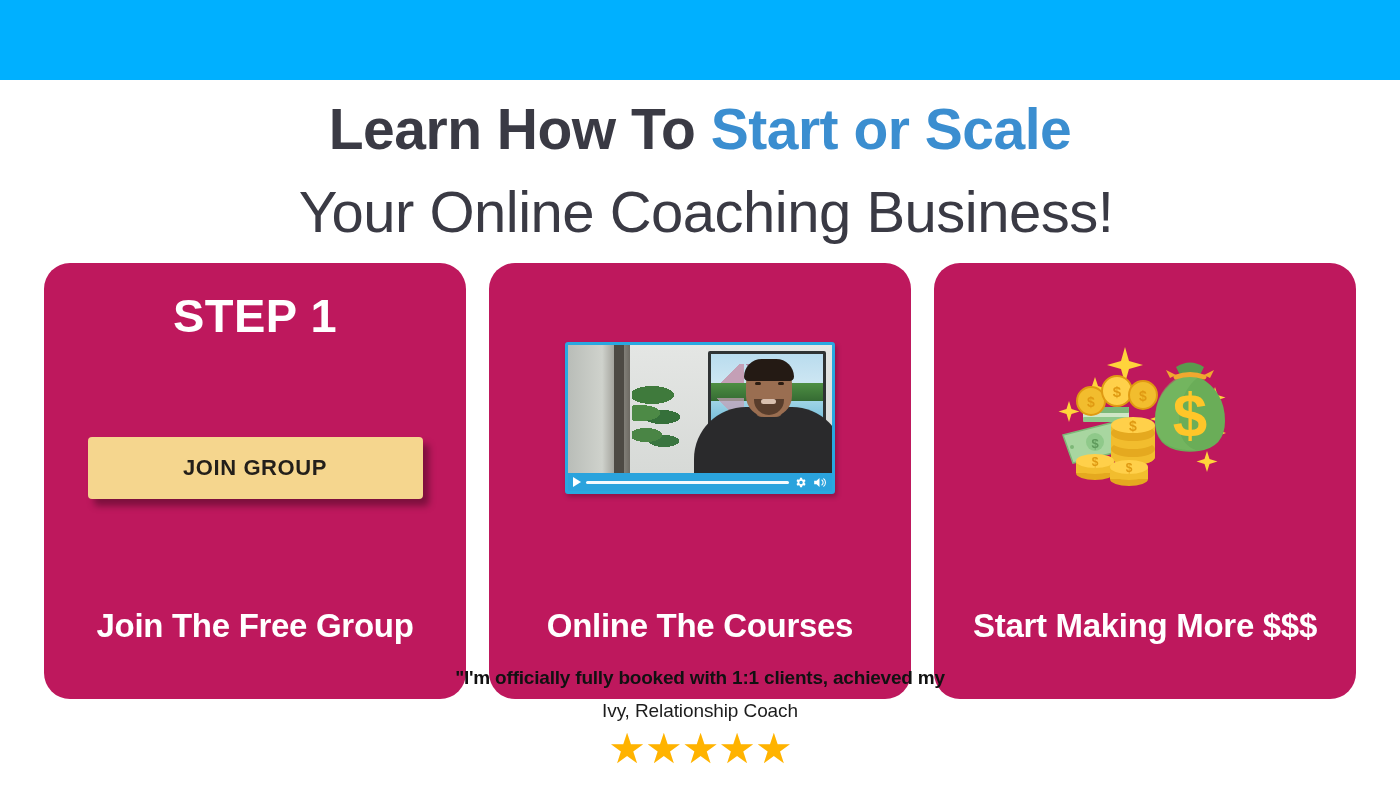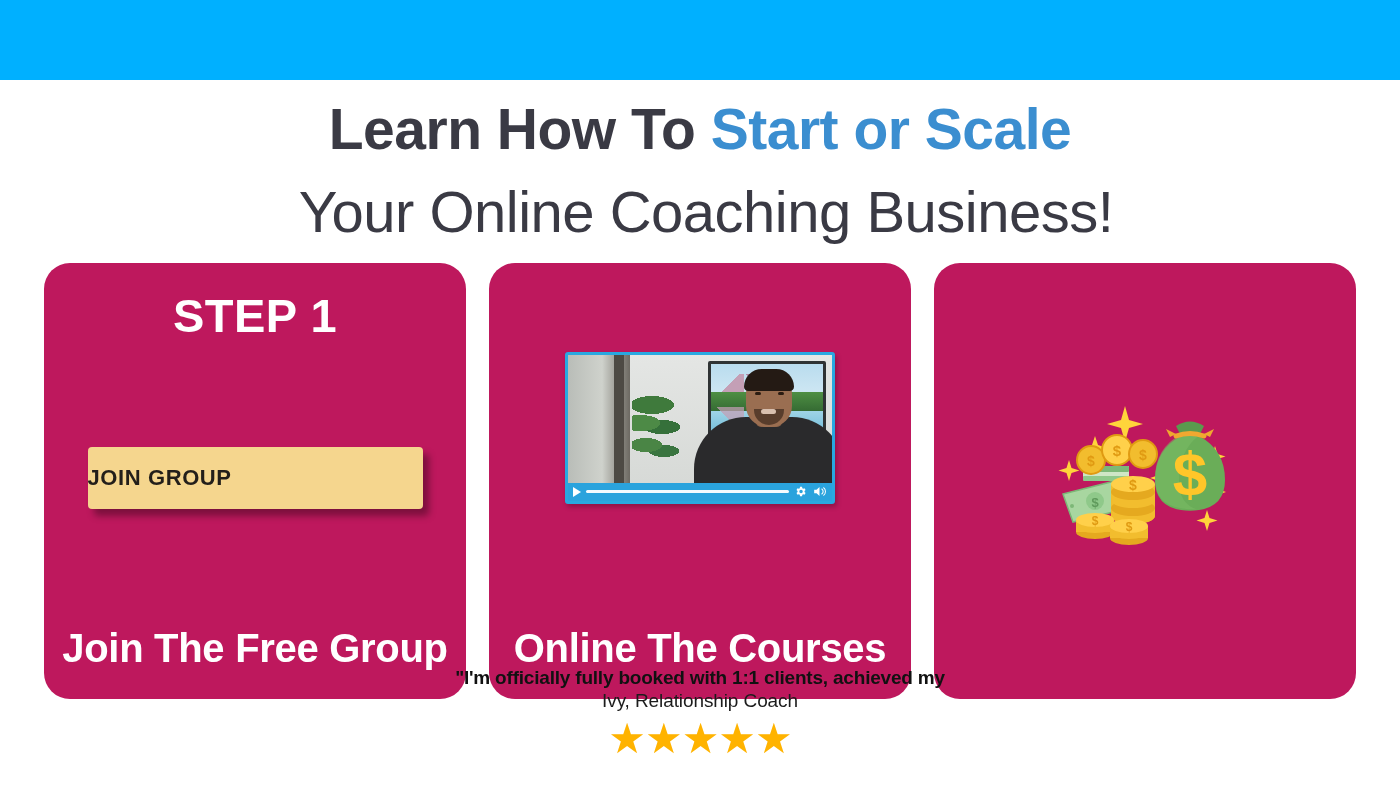--- a/index.html
+++ b/index.html
@@ -92,40 +92,40 @@
     line-height: 1;
   }
   .card-mid {
     flex: 1 1 auto;
     width: 100%;
     display: flex;
     align-items: center;
     justify-content: center;
   }
   .card-caption {
-    margin-bottom: 31px;
-    font-size: 40px;
+    margin-bottom: 57px;
+    font-size: 33px;
     font-weight: bold;
     color: #ffffff;
     letter-spacing: -0.3px;
     line-height: 1;
     white-space: nowrap;
   }
 
   
   .join-btn {
     width: 335px;
     height: 62px;
     background: #f5d68e;
     border: none;
     border-radius: 4px;
     box-shadow: 6px 7px 7px rgba(0,0,0,0.35);
     display: flex;
     align-items: center;
-    justify-content: flex-start;
+    justify-content: center;
     cursor: pointer;
     font-family: "Liberation Sans", sans-serif;
     position: relative;
     top: -6px;
   }
   .join-btn-label {
     font-size: 22px;
     font-weight: bold;
     color: #231f1a;
     letter-spacing: 0.6px;
@@ -346,20 +346,21 @@
     text-align: center;
   }
   .testimonial-quote {
     font-size: 19px;
     font-weight: bold;
     color: #111111;
     line-height: 1.28;
     letter-spacing: -0.2px;
   }
   .testimonial-author {
+    margin-top: 10px;
     font-size: 19px;
     font-weight: normal;
     color: #1c1c1c;
     letter-spacing: -0.1px;
   }
   .stars {
     margin-top: 6px;
     font-size: 42px;
     line-height: 1;
     color: #ffb300;
@@ -511,20 +512,21 @@
                 <text x="36" y="68" font-family="Liberation Sans, sans-serif" font-size="14" font-weight="bold" fill="#e09a12" text-anchor="middle">$</text>
                 <circle cx="62" cy="52" r="15" fill="#ffd04a" stroke="#e09a12" stroke-width="2"></circle>
                 <text x="62" y="58" font-family="Liberation Sans, sans-serif" font-size="15" font-weight="bold" fill="#e09a12" text-anchor="middle">$</text>
                 <circle cx="88" cy="56" r="14" fill="#f2bd2e" stroke="#e09a12" stroke-width="2"></circle>
                 <text x="88" y="62" font-family="Liberation Sans, sans-serif" font-size="14" font-weight="bold" fill="#e09a12" text-anchor="middle">$</text>
               </g>
             </g>
           </svg>
         </div>
       </div>
+      <div class="card-caption">Start Making More $$$</div>
     </div>
 
   </div>
 
   <div class="testimonial">
     <div class="testimonial-quote">
       <div>"I'm officially fully booked with 1:1 clients, achieved my</div>
     </div>
     <div class="testimonial-author">Ivy, Relationship Coach</div>
     <div class="stars">★★★★★</div>

